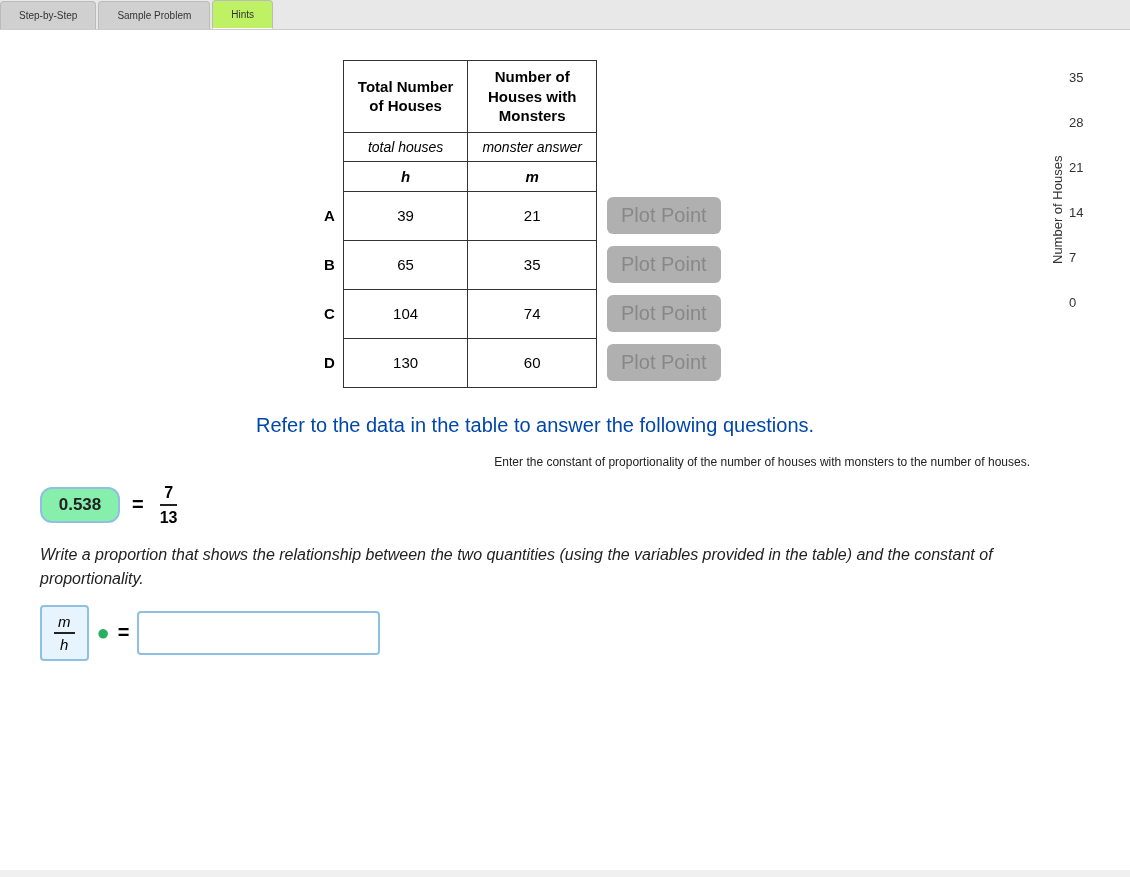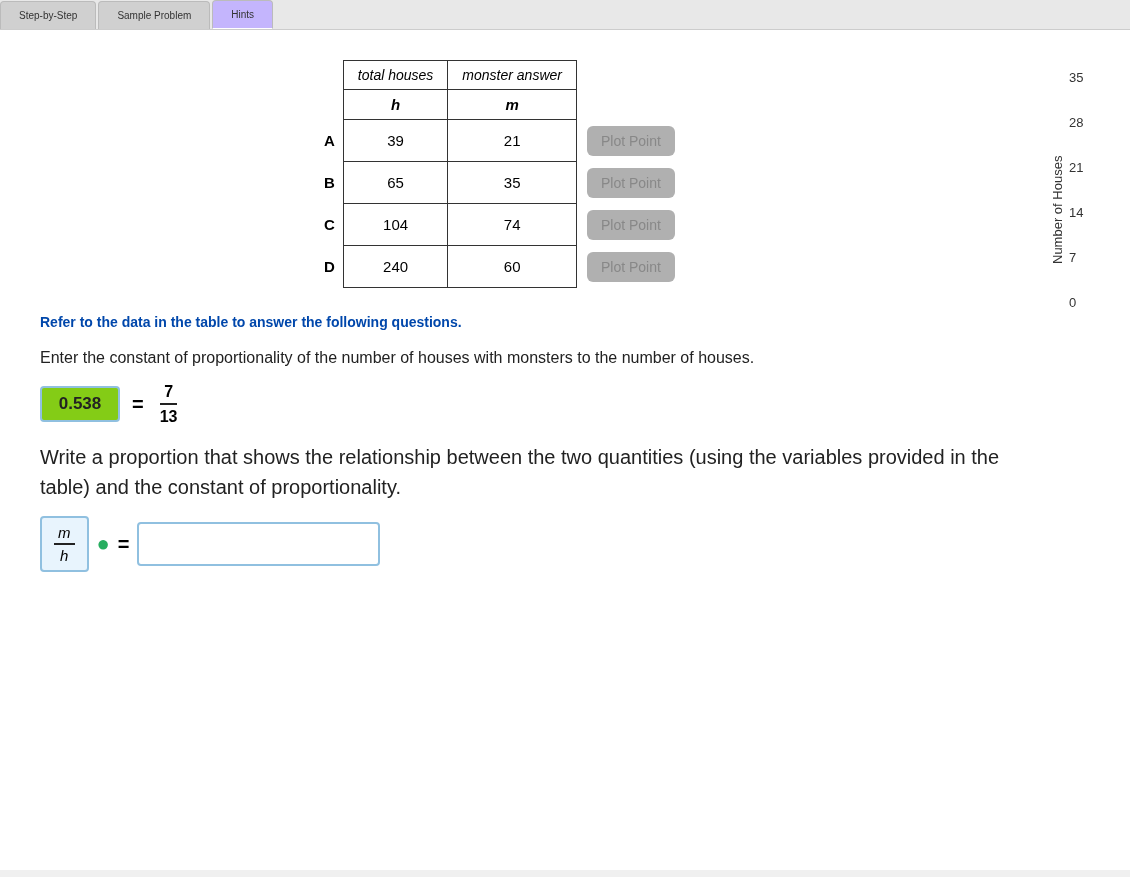--- a/index.html
+++ b/index.html
@@ -25,21 +25,21 @@
       font-size: 10px;
       cursor: pointer;
       background: #d0d0d0;
       border: 1px solid #bbb;
       border-bottom: none;
       margin-right: 2px;
       border-radius: 4px 4px 0 0;
       color: #333;
     }
     .tab.active {
-      background: #c4b5fd;
+      background: #bef264;
       border-bottom: 1px solid #fff;
       z-index: 1;
     }
 
     
     .main-content {
       display: flex;
       padding: 20px 0 20px 20px;
       background: #fff;
       min-height: 840px;
@@ -84,55 +84,57 @@
       font-style: italic;
       font-size: 15px;
     }
 
     .plot-btn {
       background: #b0b0b0;
       color: #888;
       border: none;
       border-radius: 6px;
       padding: 7px 14px;
-      font-size: 14px;
+      font-size: 20px;
       cursor: pointer;
       white-space: nowrap;
     }
 
     
     .refer-text {
       margin-top: 22px;
       margin-left: 20px;
-      font-size: 14px;
-      font-weight: bold;
+      font-size: 20px;
+      font-weight: normal;
       color: #0047ab;
+      text-align: center;
     }
 
     .body-text {
       margin-top: 16px;
       margin-left: 20px;
-      font-size: 16px;
+      font-size: 12px;
       color: #222;
       line-height: 1.5;
+      text-align: right;
     }
 
     
     .answer-row {
       display: flex;
       align-items: center;
       margin-top: 12px;
       margin-left: 20px;
       gap: 12px;
     }
 
     .answer-box {
-      background: #84cc16;
+      background: #86efac;
       border: 2px solid #90c0e0;
-      border-radius: 4px;
+      border-radius: 12px;
       padding: 6px 16px;
       font-size: 17px;
       font-weight: bold;
       color: #222;
       min-width: 80px;
       text-align: center;
     }
 
     .equals-sign {
       font-size: 20px;
@@ -241,41 +243,55 @@
     }
 
     .y-tick {
       font-size: 13px;
       color: #333;
     }
 
     .write-question {
       margin-top: 16px;
       margin-left: 20px;
-      font-size: 20px;
+      font-size: 16px;
       color: #222;
       line-height: 1.5;
+      font-style: italic;
     }
   </style>
 </head>
 <body>
 
 <div class="top-tabs">
   <div class="tab">Step-by-Step</div>
   <div class="tab">Sample Problem</div>
   <div class="tab active">Hints</div>
 </div>
 
 <div class="main-content">
   <div class="left-panel">
 
     
     <div class="data-table-wrapper">
       <table class="data-table">
         <thead>
+          <tr class="header-row1">
+            <th style="border:none; border-right:none;"></th>
+            <th>
+              <span>Total Number</span><br>
+              <span>of Houses</span>
+            </th>
+            <th>
+              <span>Number of</span><br>
+              <span>Houses with</span><br>
+              <span>Monsters</span>
+            </th>
+            <th style="border:none;"></th>
+          </tr>
           <tr class="header-row2">
             <th style="border:none;"></th>
             <th>total houses</th>
             <th>monster answer</th>
             <th style="border:none;"></th>
           </tr>
           <tr class="header-row3">
             <th style="border:none;"></th>
             <th>h</th>
             <th>m</th>
@@ -296,21 +312,21 @@
               <td style="border: none; padding-left: 10px;"><button class="plot-btn">Plot Point</button></td>
             </tr>
             <tr>
               <td style="border: none; font-weight: bold; padding-right: 8px;">C</td>
               <td>104</td>
               <td>74</td>
               <td style="border: none; padding-left: 10px;"><button class="plot-btn">Plot Point</button></td>
             </tr>
             <tr>
               <td style="border: none; font-weight: bold; padding-right: 8px;">D</td>
-              <td>240</td>
+              <td>130</td>
               <td>60</td>
               <td style="border: none; padding-left: 10px;"><button class="plot-btn">Plot Point</button></td>
             </tr>
           </tbody>
       </table>
     </div>
 
     
     <div class="refer-text">Refer to the data in the table to answer the following questions.</div>
 

